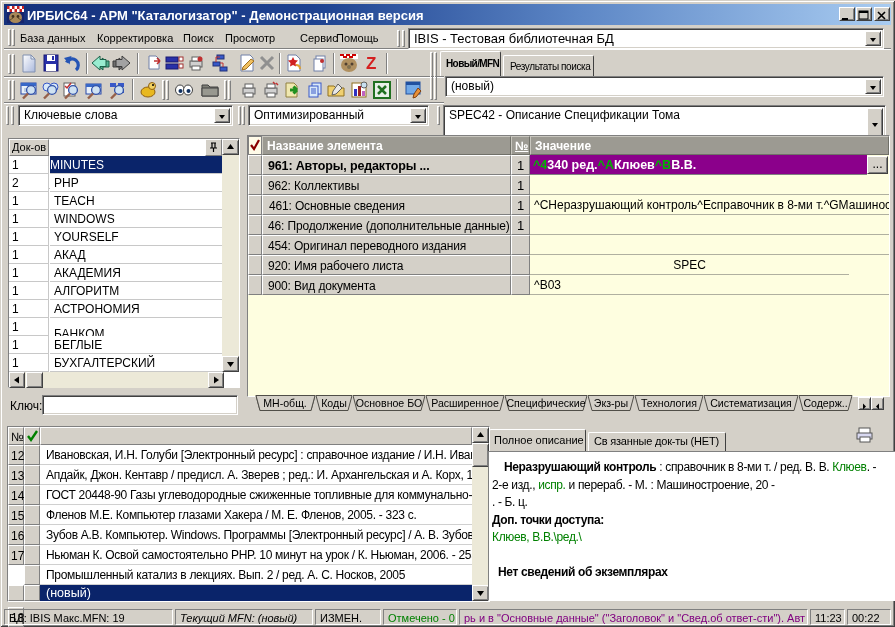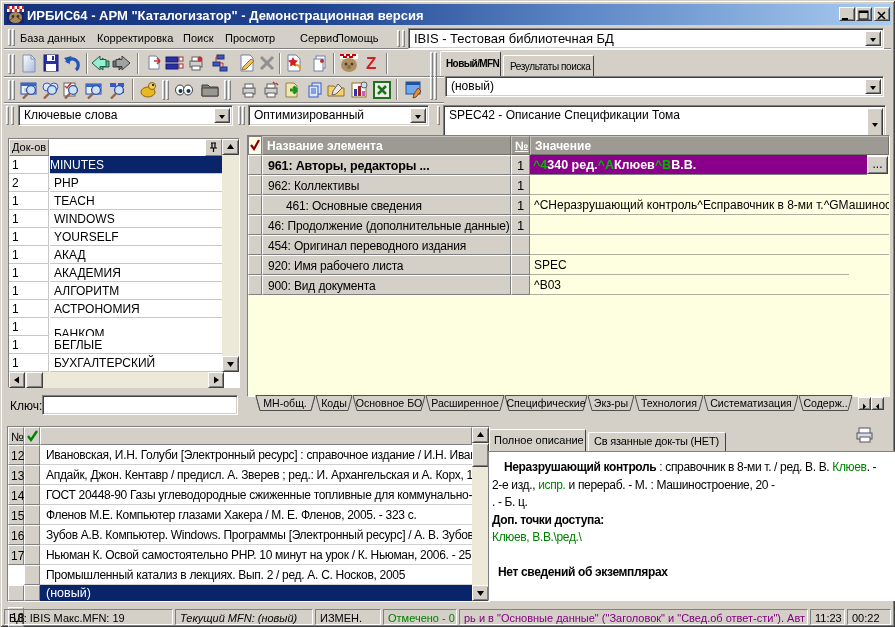--- a/index.html
+++ b/index.html
@@ -323,35 +323,35 @@
           <div class="abs" style="left:0;top:19px;width:14px;height:20px;background:#d4d0c8;border:1px solid;border-color:#fff #808080 #808080 #fff;"></div>
           <div class="abs" style="left:14px;top:19px;width:249px;height:20px;background:#d4d0c8;border:1px solid;border-color:#fff #808080 #808080 #fff;font-size:12px;letter-spacing:-0.15px;padding:3px 5px;font-weight:bold;font-size:12.5px;white-space:nowrap;overflow:hidden;">961: Авторы, редакторы ...</div>
           <div class="abs" style="left:263px;top:19px;width:19px;height:20px;background:#d4d0c8;border:1px solid;border-color:#fff #808080 #808080 #fff;font-size:13px;padding:2px 5px;">1</div>
           <div class="abs" style="left:282px;top:19px;width:337px;height:20px;background:#8b008b;border-bottom:1px solid #808080;font-size:12.5px;font-weight:bold;padding:3px 3px;color:#fff;white-space:nowrap;"><span style="color:#00b400;">^4</span>340 ред.<span style="color:#00b400;">^А</span>Клюев<span style="color:#00b400;">^В</span>В.В.</div>
           <div class="abs sbtn" style="left:619px;top:20px;width:21px;height:18px;font-size:12px;text-align:center;">...</div>
           <div class="abs" style="left:0;top:39px;width:14px;height:20px;background:#d4d0c8;border:1px solid;border-color:#fff #808080 #808080 #fff;"></div>
           <div class="abs" style="left:14px;top:39px;width:249px;height:20px;background:#d4d0c8;border:1px solid;border-color:#fff #808080 #808080 #fff;font-size:12px;letter-spacing:-0.15px;padding:3px 5px;white-space:nowrap;overflow:hidden;">962: Коллективы</div>
           <div class="abs" style="left:263px;top:39px;width:19px;height:20px;background:#d4d0c8;border:1px solid;border-color:#fff #808080 #808080 #fff;font-size:13px;padding:2px 5px;">1</div>
           <div class="abs" style="left:282px;top:39px;width:359px;height:20px;border-bottom:1px solid #b0b0a0;font-size:12px;padding:3px 4px;white-space:nowrap;overflow:hidden;"></div>
           <div class="abs" style="left:0;top:59px;width:14px;height:20px;background:#d4d0c8;border:1px solid;border-color:#fff #808080 #808080 #fff;"></div>
-          <div class="abs" style="left:14px;top:59px;width:249px;height:20px;background:#d4d0c8;border:1px solid;border-color:#fff #808080 #808080 #fff;font-size:12px;letter-spacing:-0.15px;padding:3px 23px;white-space:nowrap;overflow:hidden;">461: Основные сведения</div>
+          <div class="abs" style="left:14px;top:59px;width:249px;height:20px;background:#d4d0c8;border:1px solid;border-color:#fff #808080 #808080 #fff;font-size:12px;letter-spacing:-0.15px;padding:3px 6px;white-space:nowrap;overflow:hidden;">461: Основные сведения</div>
           <div class="abs" style="left:263px;top:59px;width:19px;height:20px;background:#d4d0c8;border:1px solid;border-color:#fff #808080 #808080 #fff;font-size:13px;padding:2px 5px;">1</div>
           <div class="abs" style="left:282px;top:59px;width:359px;height:20px;border-bottom:1px solid #b0b0a0;font-size:12px;padding:3px 4px;white-space:nowrap;overflow:hidden;">^СНеразрушающий контроль^Есправочник в 8-ми т.^GМашиностроен</div>
           <div class="abs" style="left:0;top:79px;width:14px;height:20px;background:#d4d0c8;border:1px solid;border-color:#fff #808080 #808080 #fff;"></div>
           <div class="abs" style="left:14px;top:79px;width:249px;height:20px;background:#d4d0c8;border:1px solid;border-color:#fff #808080 #808080 #fff;font-size:12px;letter-spacing:-0.15px;padding:3px 5px;white-space:nowrap;overflow:hidden;">46: Продолжение (дополнительные данные)</div>
           <div class="abs" style="left:263px;top:79px;width:19px;height:20px;background:#d4d0c8;border:1px solid;border-color:#fff #808080 #808080 #fff;font-size:13px;padding:2px 5px;">1</div>
           <div class="abs" style="left:282px;top:79px;width:359px;height:20px;border-bottom:1px solid #b0b0a0;font-size:12px;padding:3px 4px;white-space:nowrap;overflow:hidden;"></div>
           <div class="abs" style="left:0;top:99px;width:14px;height:20px;background:#d4d0c8;border:1px solid;border-color:#fff #808080 #808080 #fff;"></div>
           <div class="abs" style="left:14px;top:99px;width:249px;height:20px;background:#d4d0c8;border:1px solid;border-color:#fff #808080 #808080 #fff;font-size:12px;letter-spacing:-0.15px;padding:3px 5px;white-space:nowrap;overflow:hidden;">454: Оригинал переводного издания</div>
           <div class="abs" style="left:263px;top:99px;width:19px;height:20px;background:#d4d0c8;border:1px solid;border-color:#fff #808080 #808080 #fff;font-size:13px;padding:2px 5px;"></div>
           <div class="abs" style="left:282px;top:99px;width:359px;height:20px;border-bottom:1px solid #b0b0a0;font-size:12px;padding:3px 4px;white-space:nowrap;overflow:hidden;"></div>
           <div class="abs" style="left:0;top:119px;width:14px;height:20px;background:#d4d0c8;border:1px solid;border-color:#fff #808080 #808080 #fff;"></div>
           <div class="abs" style="left:14px;top:119px;width:249px;height:20px;background:#d4d0c8;border:1px solid;border-color:#fff #808080 #808080 #fff;font-size:12px;letter-spacing:-0.15px;padding:3px 5px;white-space:nowrap;overflow:hidden;">920: Имя рабочего листа</div>
           <div class="abs" style="left:263px;top:119px;width:19px;height:20px;background:#d4d0c8;border:1px solid;border-color:#fff #808080 #808080 #fff;font-size:13px;padding:2px 5px;"></div>
-          <div class="abs" style="left:282px;top:119px;width:319px;height:20px;border-bottom:1px solid #b0b0a0;font-size:12px;padding:3px 4px;white-space:nowrap;overflow:hidden;">SPEC</div>
+          <div class="abs" style="left:282px;top:119px;width:319px;height:20px;border-bottom:1px solid #b0b0a0;font-size:12px;padding:3px 4px;white-space:nowrap;overflow:hidden;text-align:center;">SPEC</div>
           <div class="abs" style="left:0;top:139px;width:14px;height:20px;background:#d4d0c8;border:1px solid;border-color:#fff #808080 #808080 #fff;"></div>
           <div class="abs" style="left:14px;top:139px;width:249px;height:20px;background:#d4d0c8;border:1px solid;border-color:#fff #808080 #808080 #fff;font-size:12px;letter-spacing:-0.15px;padding:3px 5px;white-space:nowrap;overflow:hidden;">900: Вид документа</div>
           <div class="abs" style="left:263px;top:139px;width:19px;height:20px;background:#d4d0c8;border:1px solid;border-color:#fff #808080 #808080 #fff;font-size:13px;padding:2px 5px;"></div>
           <div class="abs" style="left:282px;top:139px;width:359px;height:20px;border-bottom:1px solid #b0b0a0;font-size:12px;padding:3px 4px;white-space:nowrap;overflow:hidden;">^В03</div>
         </div>
  </div>
  <div id="rtabs" class="abs" style="left:1px;top:264px;width:643px;height:20px;">
         <svg width="643" height="18" style="position:absolute;left:0;top:0;">
           <path d="M552 0.5 L605 0.5 L601 15.5 L556 15.5 Z" fill="#d4d0c8" stroke="#504e48" stroke-width="1"></path>
           <path d="M457 0.5 L551 0.5 L547 15.5 L461 15.5 Z" fill="#d4d0c8" stroke="#504e48" stroke-width="1"></path>

